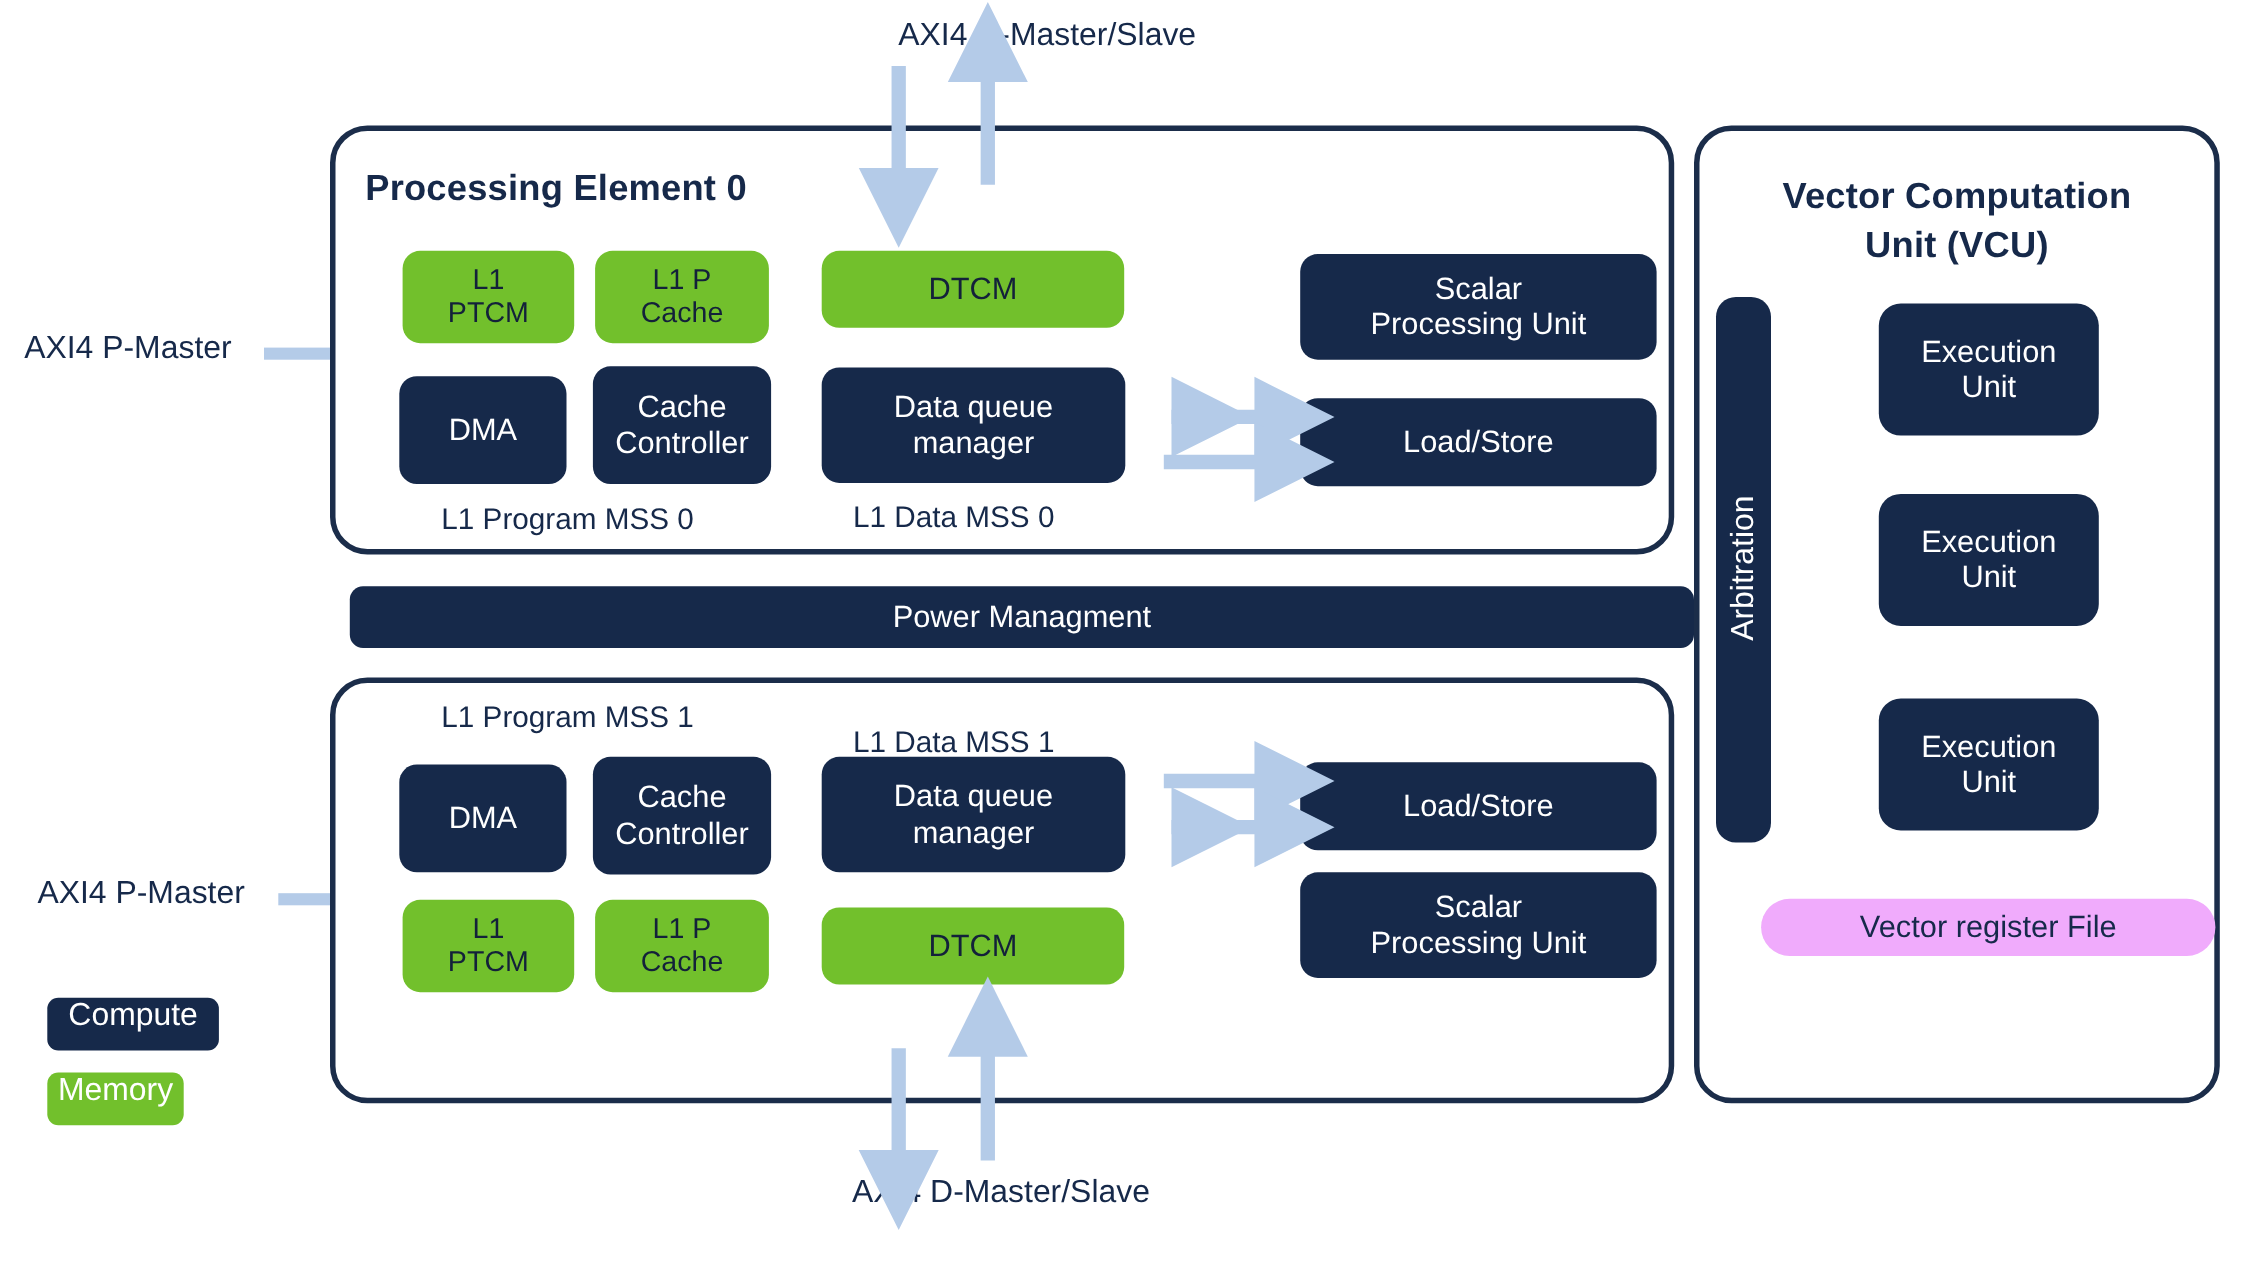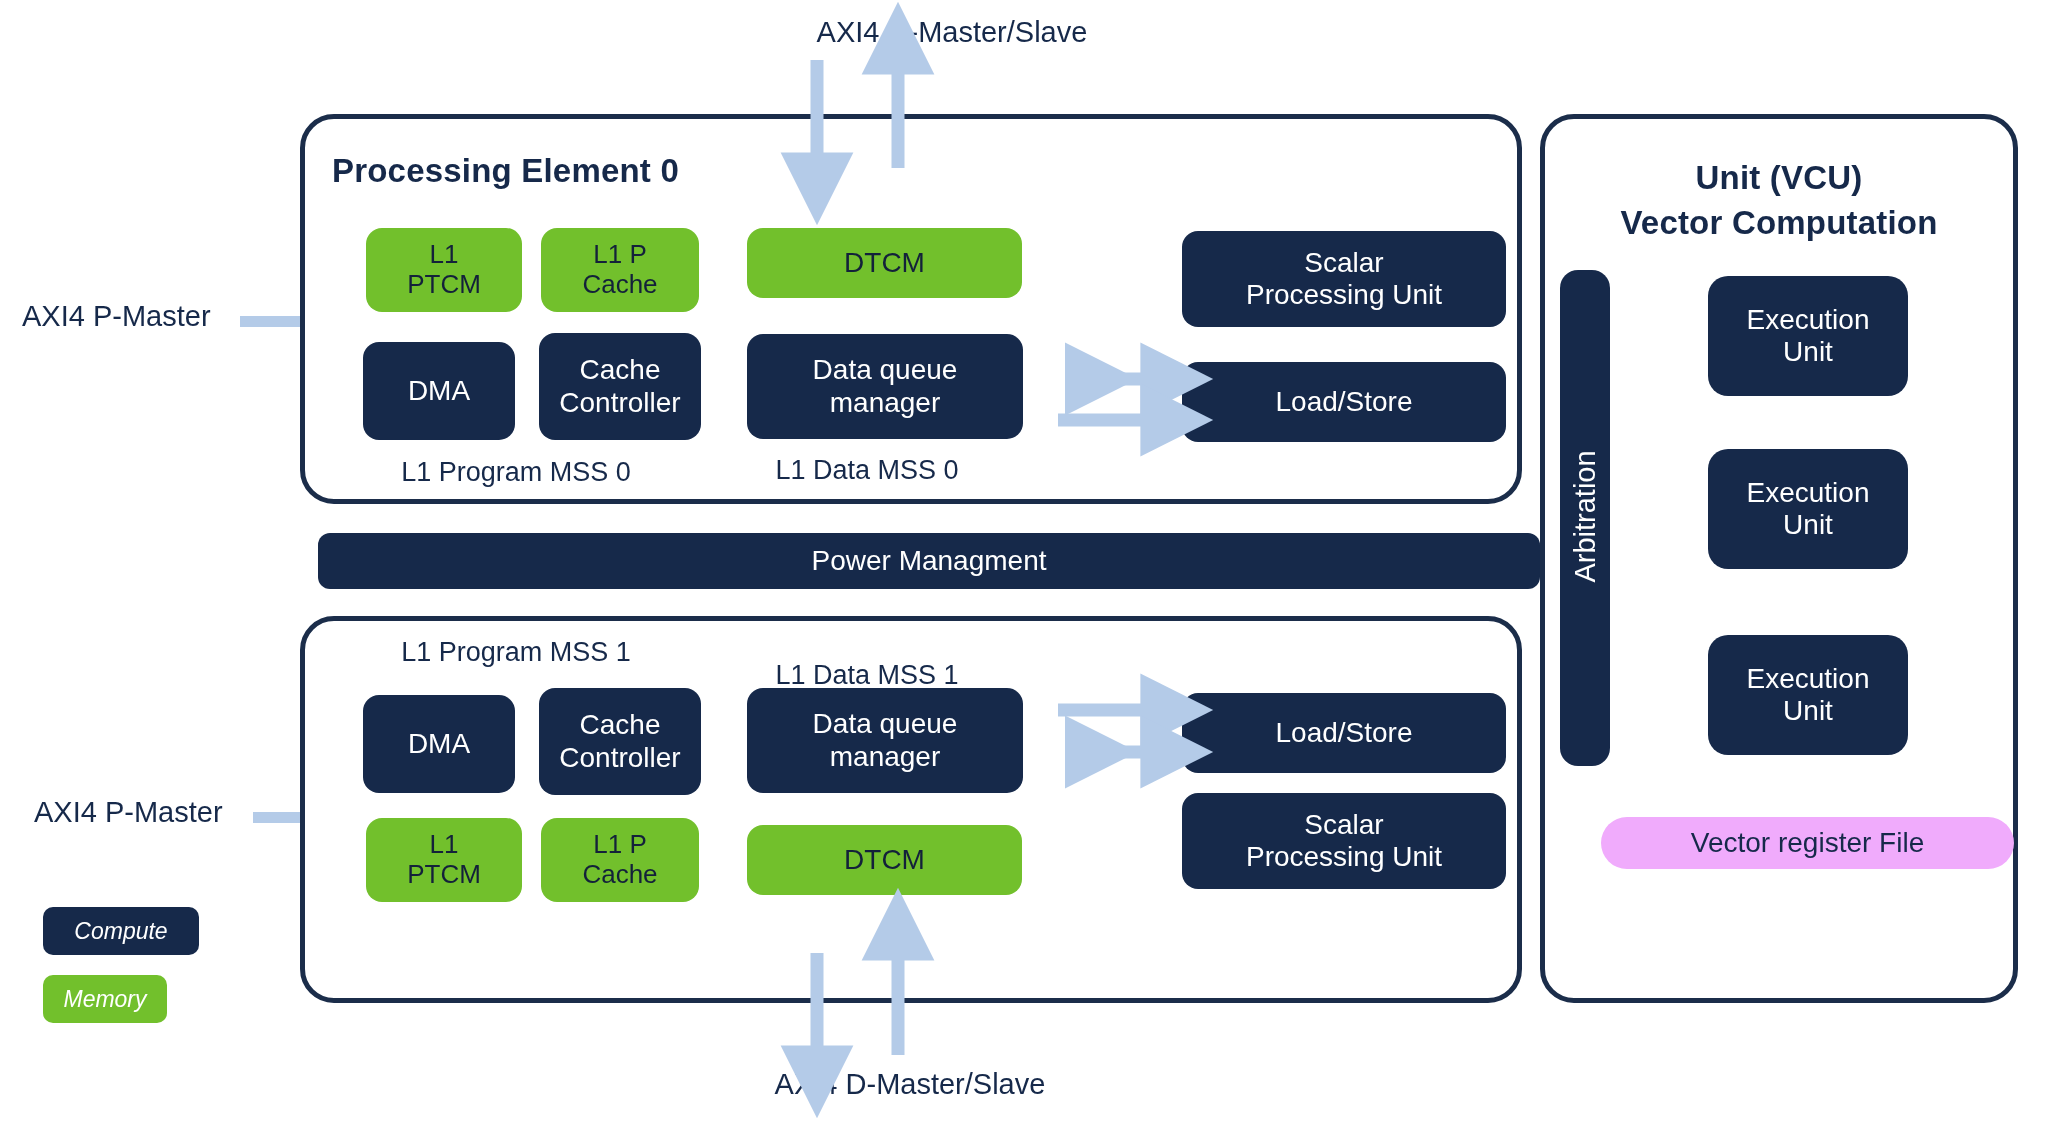--- a/index.html
+++ b/index.html
@@ -63,25 +63,23 @@
     text-align: center;
   }
   .edge-label {
     color: #16294a;
     font-size: 29px;
     white-space: nowrap;
   }
 
   .legend-chip {
     display: flex;
-    align-items: center;
     justify-content: center;
     border-radius: 10px;
-    font-size: 23px;
-    font-style: italic;
+    font-size: 29px;
   }
 
   .arb-bar {
     background: #16294a;
     border-radius: 18px;
     position: absolute;
   }
   .arb-text {
     position: absolute;
     color: #ffffff;
@@ -197,22 +195,22 @@
 
   <div class="abs blk blk-compute" style="left:1164px; top:793px; width:324px; height:96px; flex-direction:column; font-size:28px;">
     <span>Scalar</span>
     <span>Processing Unit</span>
   </div>
 
 
   <div class="abs container-box" style="left:1540px; top:114px; width:478px; height:889px;"></div>
 
   <div class="abs section-title" style="left:1540px; top:156px; width:478px; text-align:center; line-height:1.35;">
+    <div>Vector Computation</div>
     <div>Unit (VCU)</div>
-    <div>Vector Computation</div>
   </div>
 
   <div class="arb-bar" style="left:1560px; top:270px; width:50px; height:496px;">
     <div class="arb-text">Arbitration</div>
   </div>
 
   <div class="abs blk blk-compute" style="left:1690px; top:276px; width:200px; height:120px; flex-direction:column; font-size:28px; border-radius:20px;">
     <span>Execution</span>
     <span>Unit</span>
   </div>

